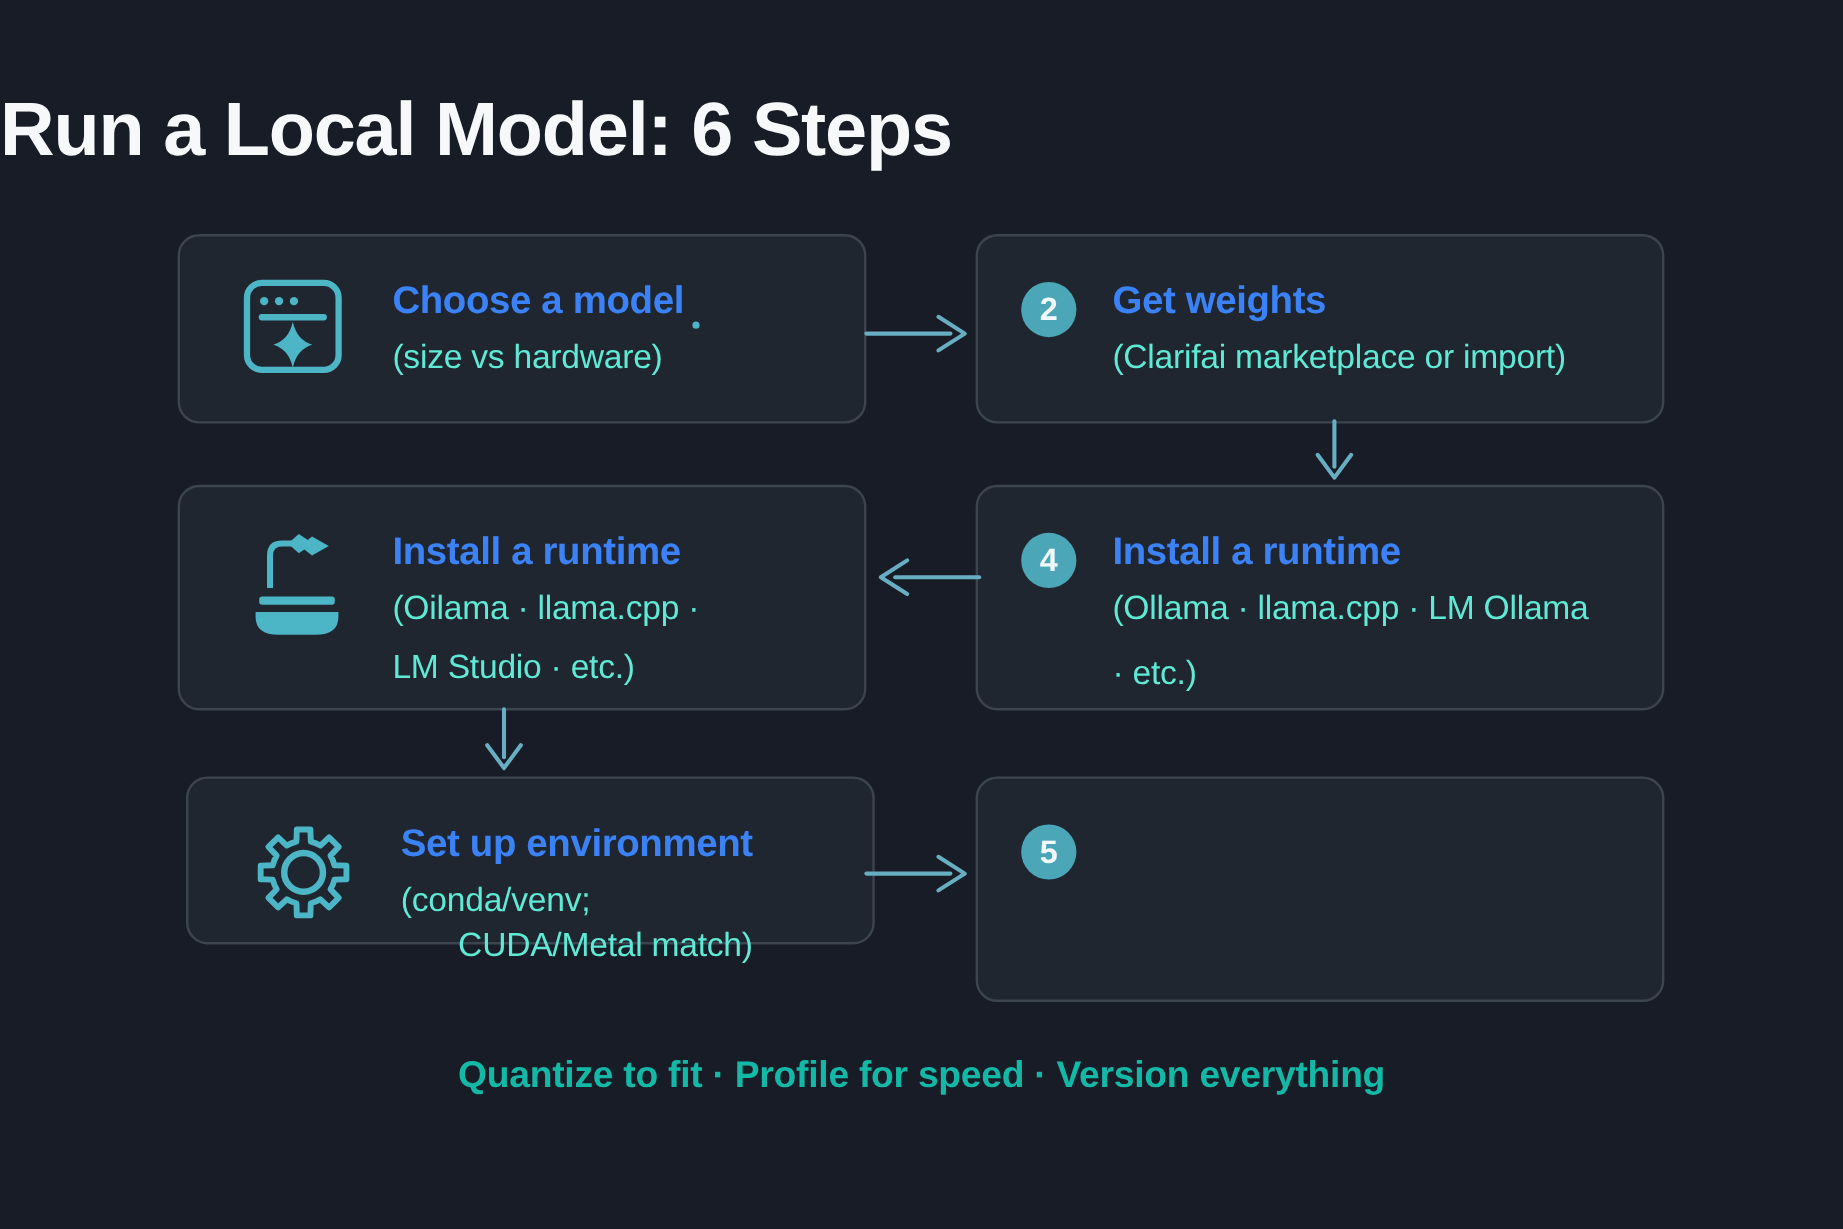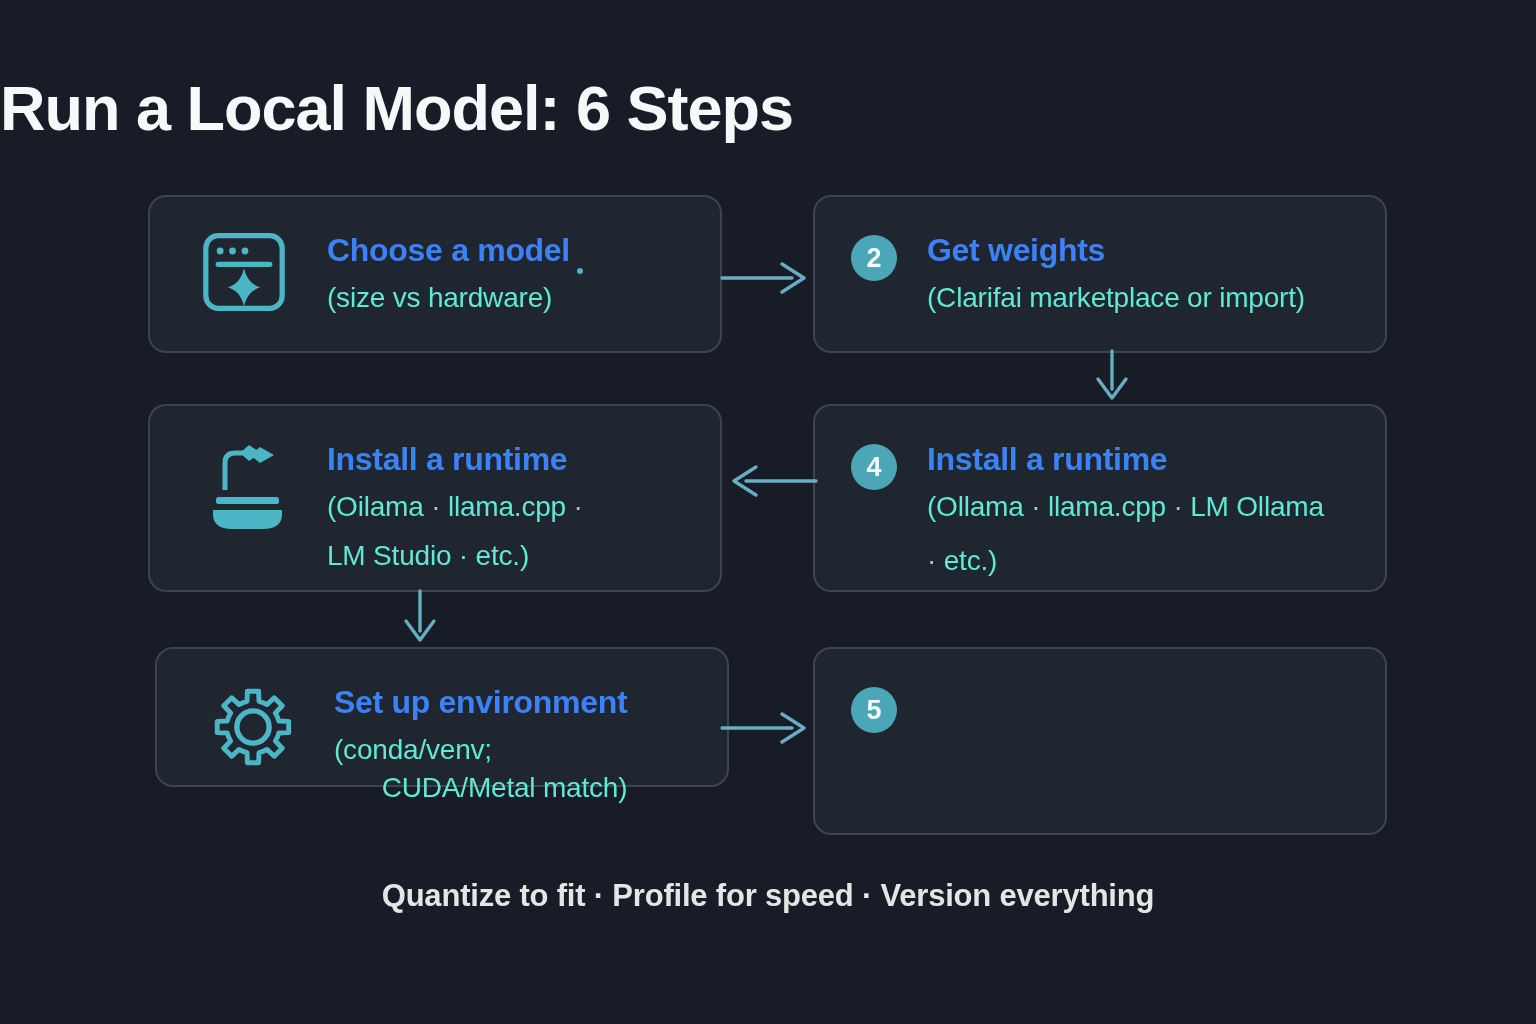--- a/index.html
+++ b/index.html
@@ -64,21 +64,21 @@
   }
 
   .tiny-dot{
     position:absolute;left:577px;top:268px;width:6px;height:6px;
     border-radius:50%;background:#4cb5c6;
   }
 
   .footer-note{
     position:absolute;top:878px;left:0;width:1536px;
     text-align:center;
-    color:#e5e5e5;font-size:31px;font-weight:700;letter-spacing:-0.2px;
+    color:#14b8a6;font-size:31px;font-weight:700;letter-spacing:-0.2px;
   }
 </style>
 </head>
 <body>
 
 <div class="stage">
 
   <div class="main-title">Run a Local Model: 6 Steps</div>
 
   <div class="card card--icon pos-1">

